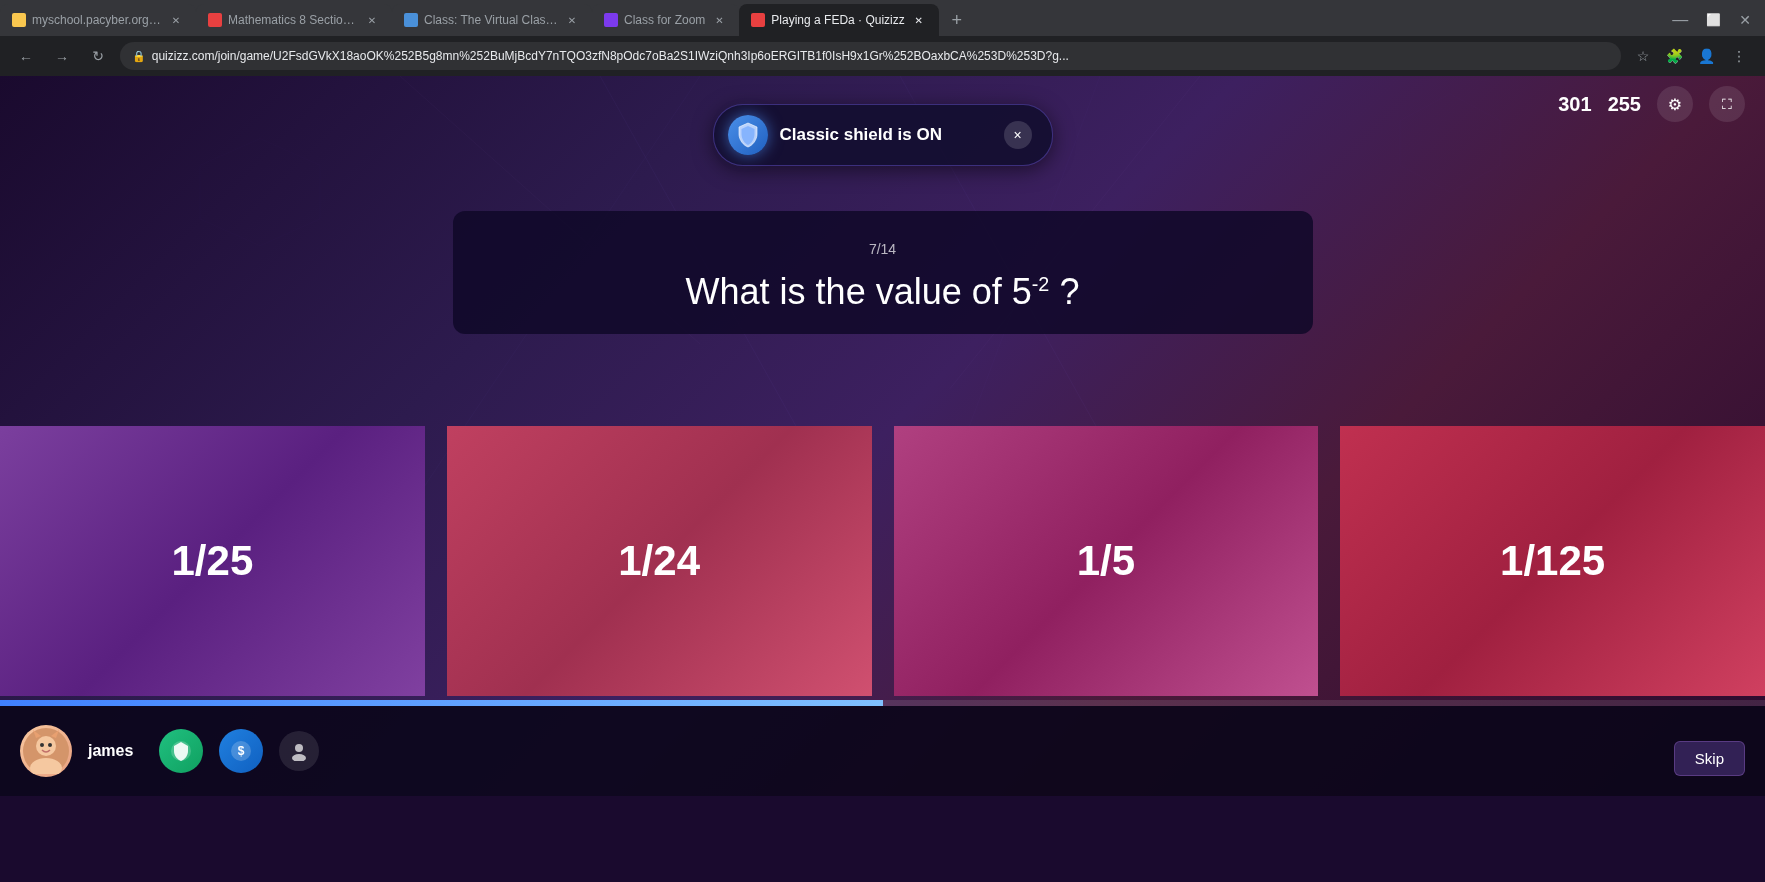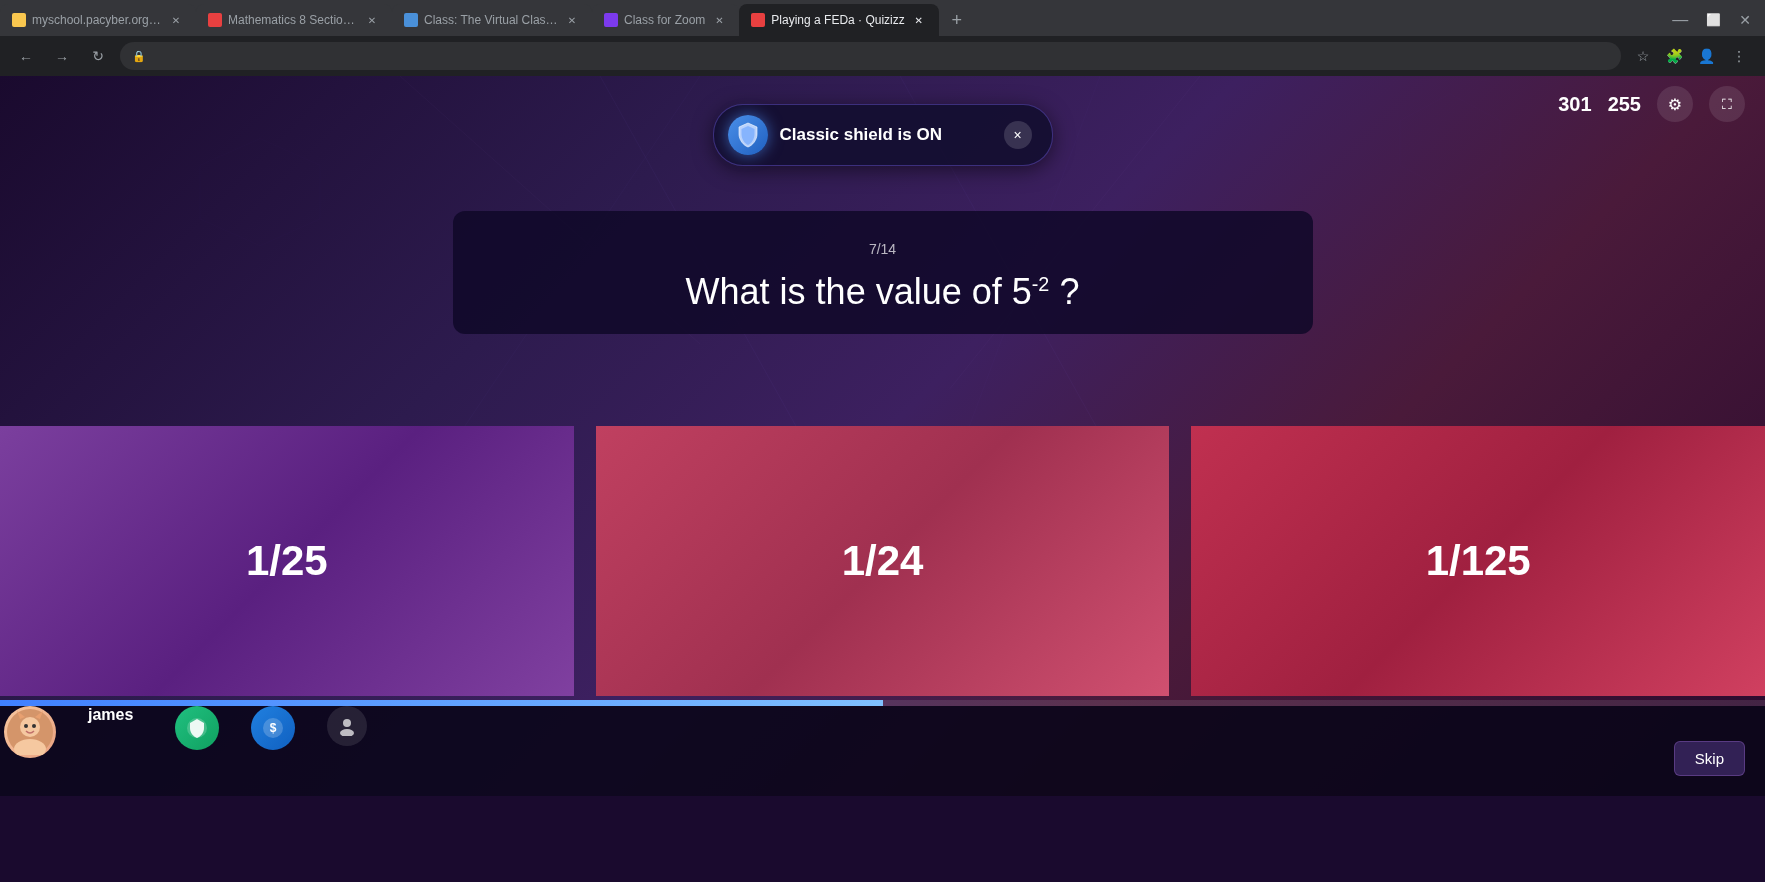--- a/index.html
+++ b/index.html
@@ -323,23 +323,23 @@
 
     
     .bottom-bar {
       position: absolute;
       bottom: 0;
       left: 0;
       width: 100%;
       height: 90px;
       background: rgba(10, 5, 25, 0.9);
       display: flex;
-      align-items: flex-start;
-      padding: 0 4px;
-      gap: 32px;
+      align-items: center;
+      padding: 0 20px;
+      gap: 16px;
     }
 
     .avatar {
       width: 52px;
       height: 52px;
       border-radius: 50%;
       background: linear-gradient(135deg, #f8c8a0, #e8a080);
       display: flex;
       align-items: center;
       justify-content: center;
@@ -472,20 +472,21 @@
       <div style="color:#9aa0a6; font-size:14px; cursor:pointer; padding:0 6px;">✕</div>
     </div>
   </div>
 
   <div class="address-bar-row">
     <div class="nav-btn">←</div>
     <div class="nav-btn">→</div>
     <div class="nav-btn">↻</div>
     <div class="address-bar">
       <span class="lock-icon">🔒</span>
+      <span class="url-text">quizizz.com/join/game/U2FsdGVkX18aoOK%252B5g8mn%252BuMjBcdY7nTQO3zfN8pOdc7oBa2S1IWziQnh3Ip6oERGITB1f0IsH9x1Gr%252BOaxbCA%253D%253D?g...</span>
     </div>
     <div class="toolbar-icons">
       <div class="toolbar-icon-btn">☆</div>
       <div class="toolbar-icon-btn">🧩</div>
       <div class="toolbar-icon-btn">👤</div>
       <div class="toolbar-icon-btn">⋮</div>
     </div>
   </div>
 </div>
 
@@ -535,20 +536,23 @@
     </div>
   </div>
 
   <div class="answers-grid">
     <div class="answer-card answer-card-1">
       <span>1/25</span>
     </div>
     <div class="answer-card answer-card-2">
       <span>1/24</span>
     </div>
+    <div class="answer-card answer-card-3">
+      <span>1/5</span>
+    </div>
     <div class="answer-card answer-card-4">
       <span>1/125</span>
     </div>
   </div>
 
   <div class="progress-bar-container">
     <div class="progress-bar-bg">
       <div class="progress-bar-fill" style="width:50%;"></div>
     </div>
   </div>

